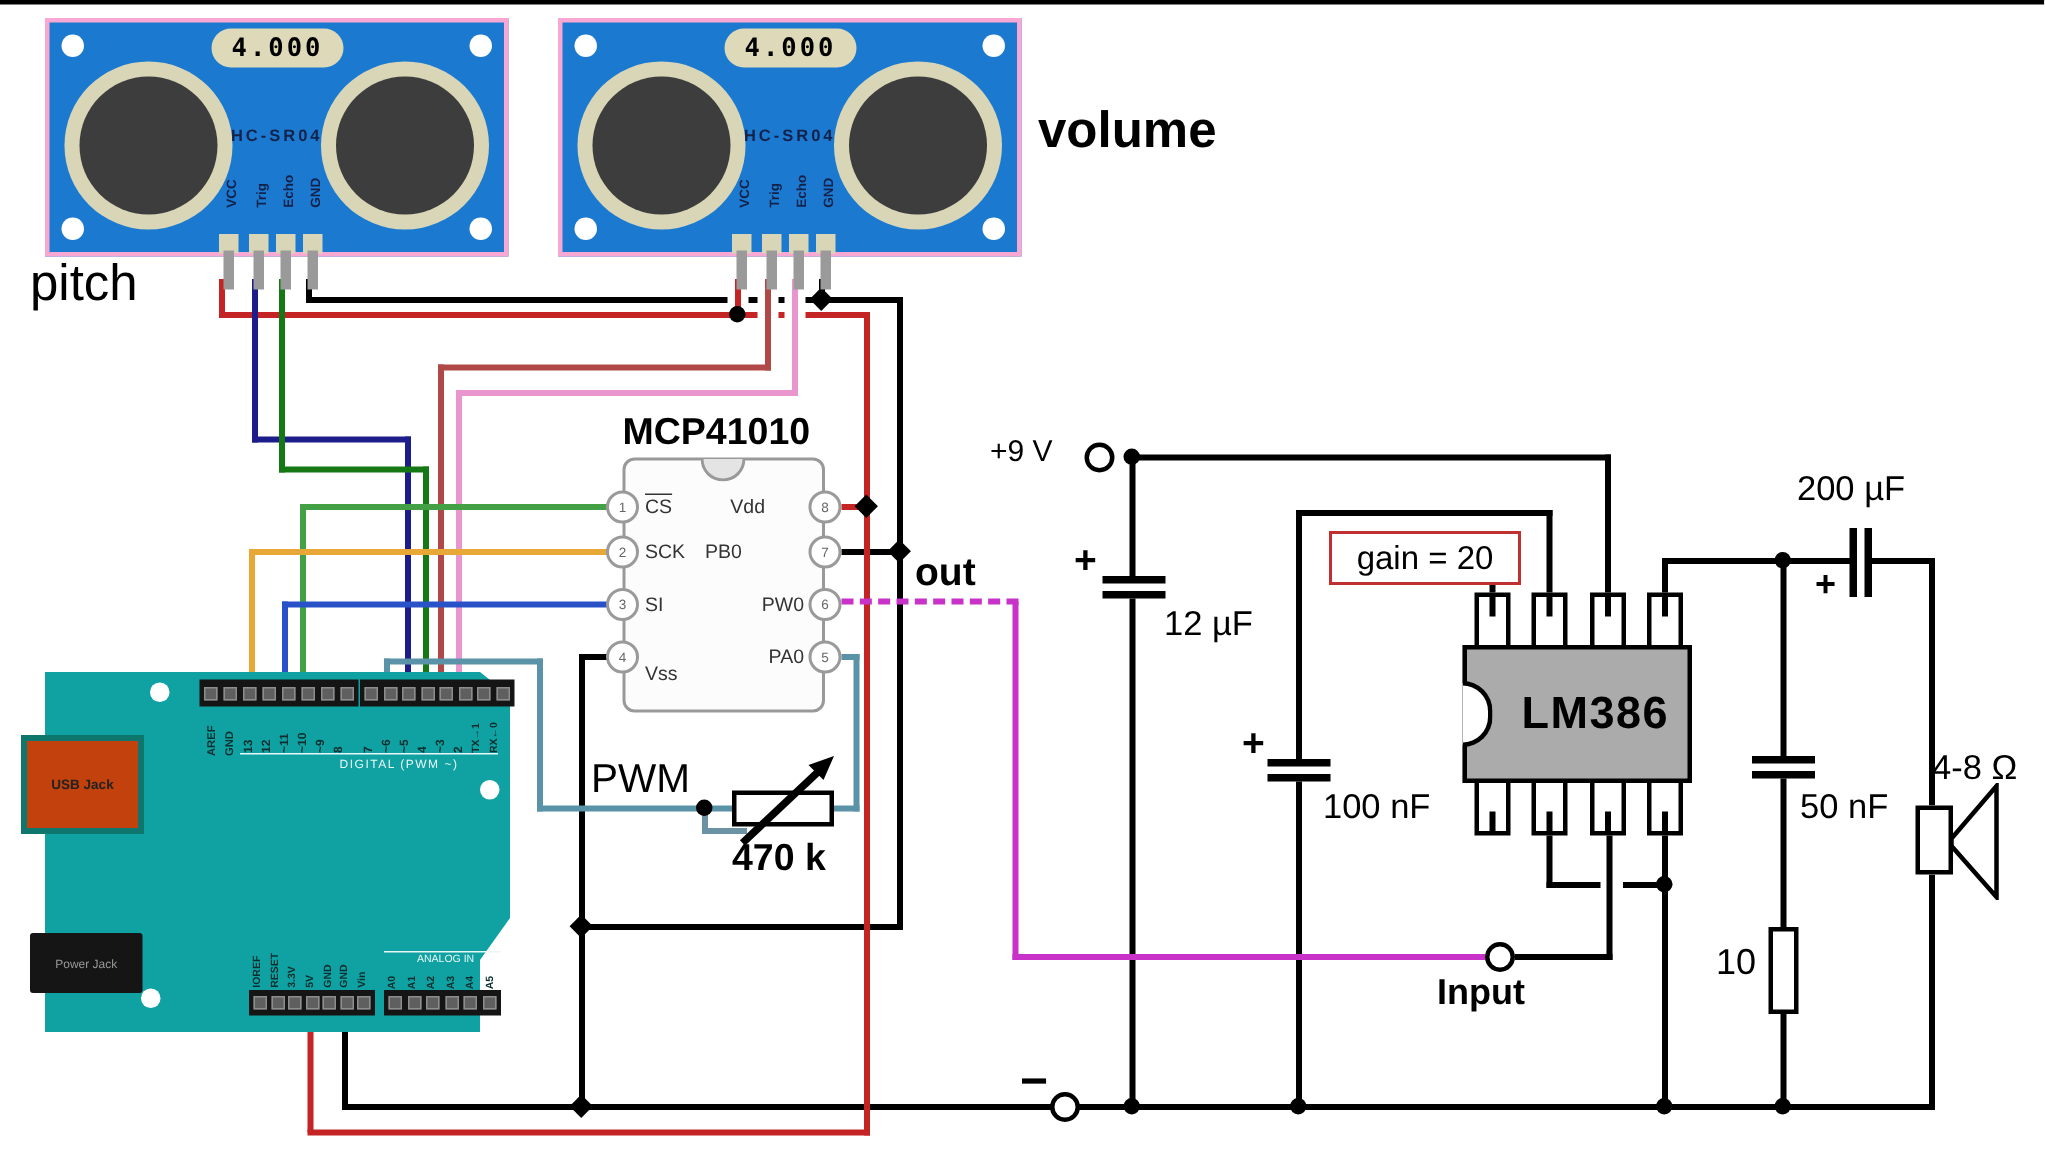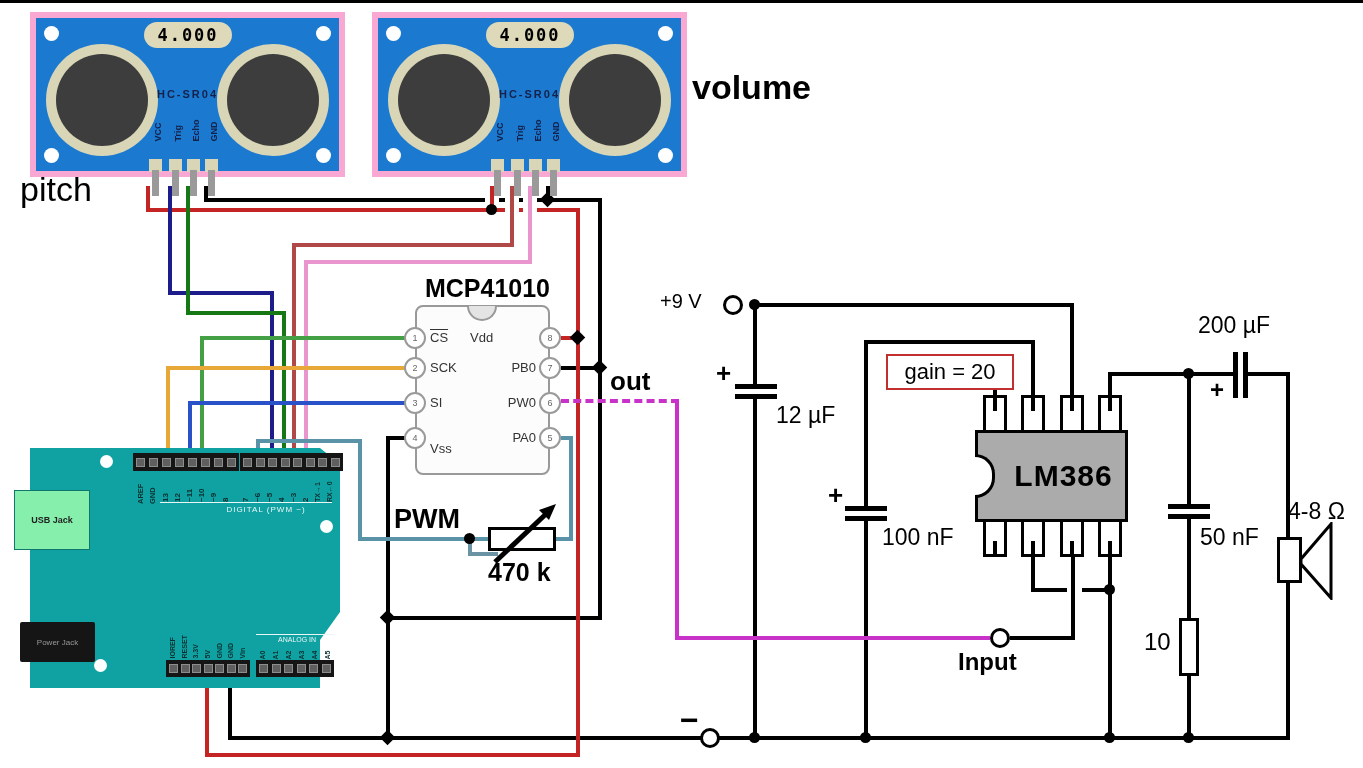--- a/index.html
+++ b/index.html
@@ -4,21 +4,21 @@
 <style>
   html,body{margin:0;padding:0;background:#fff;}
   #stage{position:relative;width:1363px;height:768px;background:#fff;overflow:hidden;
          font-family:"Liberation Sans",sans-serif;}
   .w{position:absolute;background:#000;}
   .dot{position:absolute;width:11px;height:11px;border-radius:50%;background:#000;}
   .dia{position:absolute;width:11px;height:11px;background:#000;transform:rotate(45deg);}
   .term{position:absolute;width:14px;height:14px;border:3px solid #000;border-radius:50%;background:#fff;}
   .lbl{position:absolute;color:#000;white-space:nowrap;}
   
-  .sensor{position:absolute;width:303px;height:153px;background:#1b7ad0;border:6px solid #f9a8d4;}
+  .sensor{position:absolute;width:303px;height:153px;background:#1b7ad0;border:3px solid #f9a8d4;}
   .hole{position:absolute;width:15px;height:15px;border-radius:50%;background:#fff;}
   .xducer{position:absolute;width:112px;height:112px;border-radius:50%;background:#d9d6b8;
           display:flex;align-items:center;justify-content:center;}
   .xin{width:92px;height:92px;border-radius:50%;background:#3d3d3d;}
   .crystal{position:absolute;left:108px;top:4px;width:88px;height:26px;border-radius:13px;background:#ded9b8;
            color:#000;font:bold 17px "DejaVu Sans Mono",monospace;display:flex;align-items:center;justify-content:center;letter-spacing:2px;}
   .model{position:absolute;left:0;top:70px;width:100%;text-align:center;color:#14214a;
          font-size:11px;letter-spacing:2px;font-weight:bold;}
   .pad{position:absolute;width:13px;height:13px;background:#d9d6b8;top:141px;}
   .pinlbl{position:absolute;width:44px;height:11px;top:96px;transform:rotate(-90deg);
@@ -215,21 +215,21 @@
     <div class="stub" style="left:154px"></div>
     <div class="stub" style="left:172px"></div>
   </div>
   <div class="lbl" style="left:692px;top:68px;font-size:34px;font-weight:bold">volume</div>
 
   <div class="board"></div>
   <div class="whl" style="left:100px;top:455px"></div>
   <div class="whl" style="left:320px;top:520px"></div>
   <div class="whl" style="left:94px;top:659px"></div>
   <div class="whl" style="left:320px;top:637px"></div>
-  <div style="position:absolute;left:14px;top:490px;width:74px;height:58px;background:#86efac;border:1px solid #0f766e;display:flex;align-items:center;justify-content:center;text-align:center;font-size:9px;font-weight:bold;color:#222">USB Jack</div>
+  <div style="position:absolute;left:14px;top:490px;width:74px;height:58px;background:#c2410c;border:4px solid #0f766e;display:flex;align-items:center;justify-content:center;text-align:center;font-size:9px;font-weight:bold;color:#222">USB Jack</div>
   <div style="position:absolute;left:20px;top:622px;width:75px;height:40px;background:#151515;border-radius:2px;display:flex;align-items:center;justify-content:center;text-align:center;font-size:8px;color:#999">Power Jack</div>
 
   <div class="hdr" style="left:133px;top:453px;width:106px;height:18px">
     <i class="slot"></i>
       <i class="slot"></i>
       <i class="slot"></i>
       <i class="slot"></i>
       <i class="slot"></i>
       <i class="slot"></i>
       <i class="slot"></i>
@@ -291,47 +291,47 @@
   </div>
   <div style="position:absolute;left:256px;top:634px;width:78px;height:1px;background:#e8f6f6"></div>
   <div class="lbl" style="left:278px;top:636px;font-size:7px;color:#eaf6f6">ANALOG IN</div>
   <div class="rpl" style="left:254px;top:647px;width:16px;height:9px;font-size:7px">A0</div>
   <div class="rpl" style="left:267px;top:647px;width:16px;height:9px;font-size:7px">A1</div>
   <div class="rpl" style="left:280px;top:647px;width:16px;height:9px;font-size:7px">A2</div>
   <div class="rpl" style="left:293px;top:647px;width:16px;height:9px;font-size:7px">A3</div>
   <div class="rpl" style="left:306px;top:647px;width:16px;height:9px;font-size:7px">A4</div>
   <div class="rpl" style="left:319px;top:647px;width:16px;height:9px;font-size:7px">A5</div>
 
-  <div class="lbl" style="left:415px;top:274px;width:135px;text-align:right;font-size:25px;font-weight:bold">MCP41010</div>
+  <div class="lbl" style="left:415px;top:274px;width:135px;text-align:left;font-size:25px;font-weight:bold">MCP41010</div>
   <div class="chip"></div>
   <div class="notch"></div>
   <div class="pinc" style="left:404px;top:327px">1</div>
   <div class="pinc" style="left:404px;top:357px">2</div>
   <div class="pinc" style="left:404px;top:392px">3</div>
   <div class="pinc" style="left:404px;top:427px">4</div>
   <div class="pinc" style="left:539px;top:327px">8</div>
   <div class="pinc" style="left:539px;top:357px">7</div>
   <div class="pinc" style="left:539px;top:392px">6</div>
   <div class="pinc" style="left:539px;top:427px">5</div>
   <div class="plabel ovl" style="left:430px;top:330px">CS</div>
   <div class="plabel" style="left:430px;top:360px">SCK</div>
   <div class="plabel" style="left:430px;top:395px">SI</div>
   <div class="plabel" style="left:430px;top:441px">Vss</div>
-  <div class="plabel" style="left:470px;top:330px;width:66px;text-align:left">Vdd</div>
-  <div class="plabel" style="left:470px;top:360px;width:66px;text-align:right">PB0</div>
+  <div class="plabel" style="left:444px;top:330px;width:66px;text-align:right">Vdd</div>
+  <div class="plabel" style="left:470px;top:360px;width:66px;text-align:left">PB0</div>
   <div class="plabel" style="left:470px;top:395px;width:66px;text-align:right">PW0</div>
   <div class="plabel" style="left:470px;top:430px;width:66px;text-align:right">PA0</div>
   <div class="lbl" style="left:610px;top:366px;font-size:26px;font-weight:bold">out</div>
 
   <div class="part" style="left:488px;top:527px;width:68px;height:24px"></div>
   <svg style="position:absolute;left:470px;top:498px" width="95" height="70">
     <line x1="25" y1="64" x2="76" y2="16" stroke="#000" stroke-width="5"></line>
     <polygon points="86,6 79,22 69,12" fill="#000"></polygon>
   </svg>
-  <div class="lbl" style="left:394px;top:504px;font-size:27px;font-weight:bold">PWM</div>
+  <div class="lbl" style="left:394px;top:504px;font-size:27px;font-weight:normal">PWM</div>
   <div class="lbl" style="left:488px;top:558px;font-size:25px;font-weight:bold">470 k</div>
 
   <div class="lbl" style="left:660px;top:290px;font-size:20px">+9 V</div>
   <div class="w" style="left:735px;top:384px;width:42px;height:5px"></div>
   <div class="w" style="left:735px;top:394px;width:42px;height:5px"></div>
   <div class="lbl" style="left:716px;top:358px;font-size:26px;font-weight:bold">+</div>
   <div class="lbl" style="left:776px;top:402px;font-size:23px">12 µF</div>
   <div class="w" style="left:845px;top:506px;width:42px;height:5px"></div>
   <div class="w" style="left:845px;top:516px;width:42px;height:5px"></div>
   <div class="lbl" style="left:828px;top:480px;font-size:26px;font-weight:bold">+</div>

